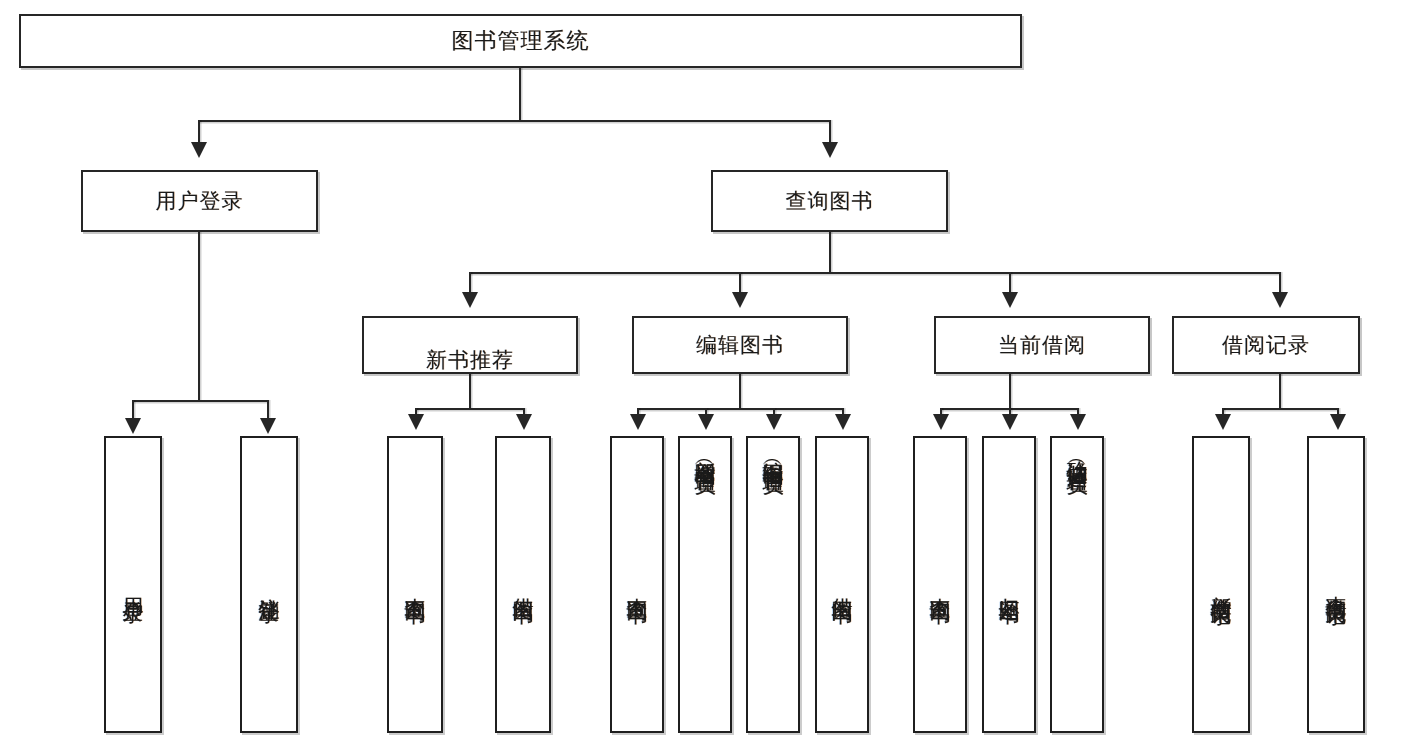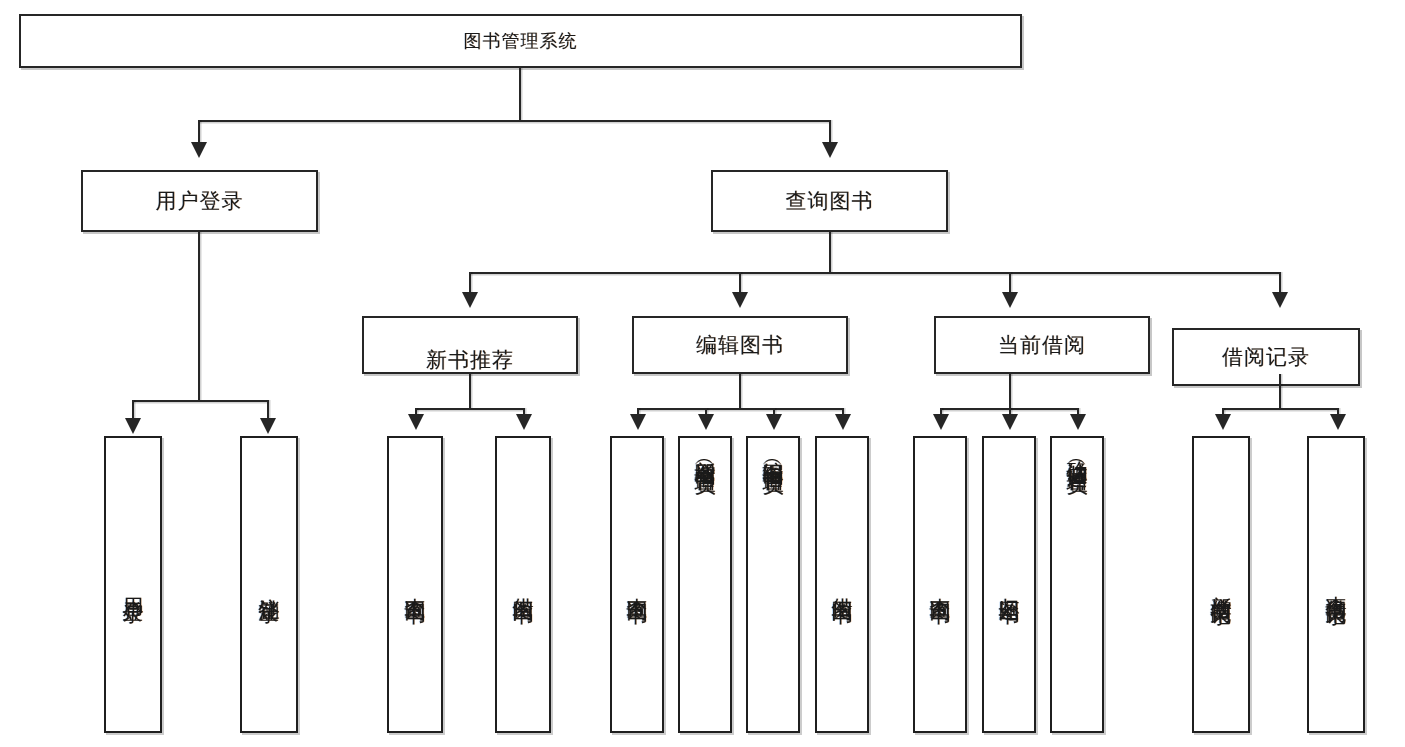--- a/index.html
+++ b/index.html
@@ -27,21 +27,21 @@
   }
   .node .label{
     font-size:21px;
     line-height:1.15;
     letter-spacing:1px;
     color:#1a1a1a;
     white-space:nowrap;
     text-shadow:0.6px 0 0 rgba(210,130,60,0.45), -0.6px 0 0 rgba(120,170,220,0.40);
   }
   
-  .node.root .label{font-size:18px;}
+  .node.root .label{font-size:22px;}
 
   
   .leaf{
     position:absolute;
     box-sizing:border-box;
     background:#ffffff;
     border:2.5px solid #1f1f1f;
     box-shadow:2px 2px 0 0 rgba(0,0,0,0.20);
     overflow:hidden;
     display:flex;
@@ -127,21 +127,21 @@
 
   <div class="node" style="left:362px;top:316px;width:216px;height:58px;align-items:flex-end;">
     <span class="label">新书推荐</span>
   </div>
   <div class="node" style="left:632px;top:316px;width:216px;height:58px;">
     <span class="label">编辑图书</span>
   </div>
   <div class="node" style="left:902px;top:316px;width:216px;height:58px;margin-left:32px;">
     <span class="label">当前借阅</span>
   </div>
-  <div class="node" style="left:1172px;top:328px;width:188px;height:58px;">
+  <div class="node" style="left:1172px;top:316px;width:188px;height:58px;">
     <span class="label">借阅记录</span>
   </div>
 
   <div class="vline" style="left:469px;top:374px;height:34px;"></div>
   <div class="hline" style="left:415px;top:408px;width:110px;"></div>
   <div class="vline" style="left:415px;top:408px;height:10px;"></div>
   <div class="vline" style="left:523px;top:408px;height:10px;"></div>
   <div class="arrow" style="left:408px;top:414px;"></div>
   <div class="arrow" style="left:516px;top:414px;"></div>
 

